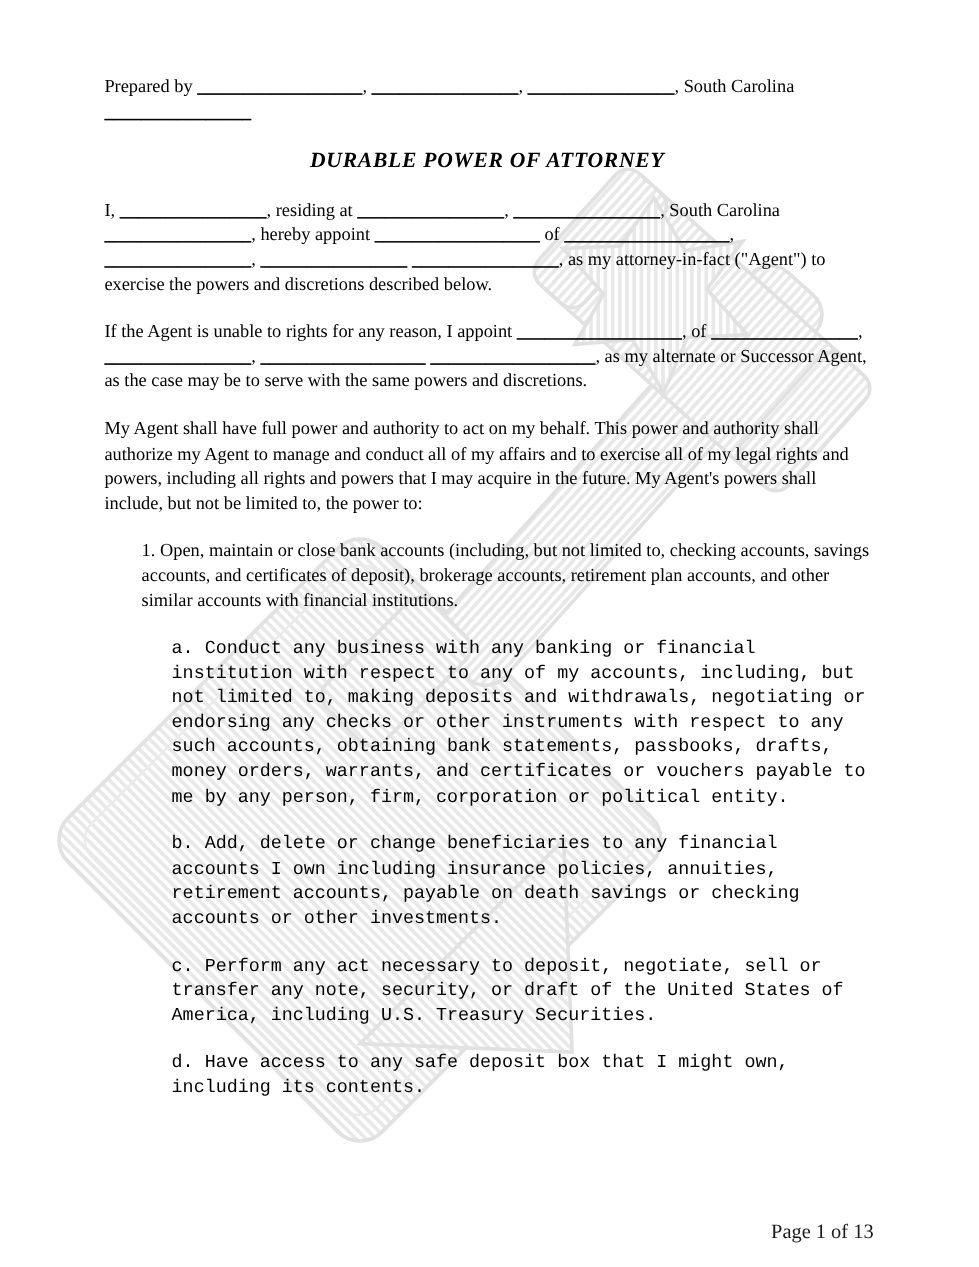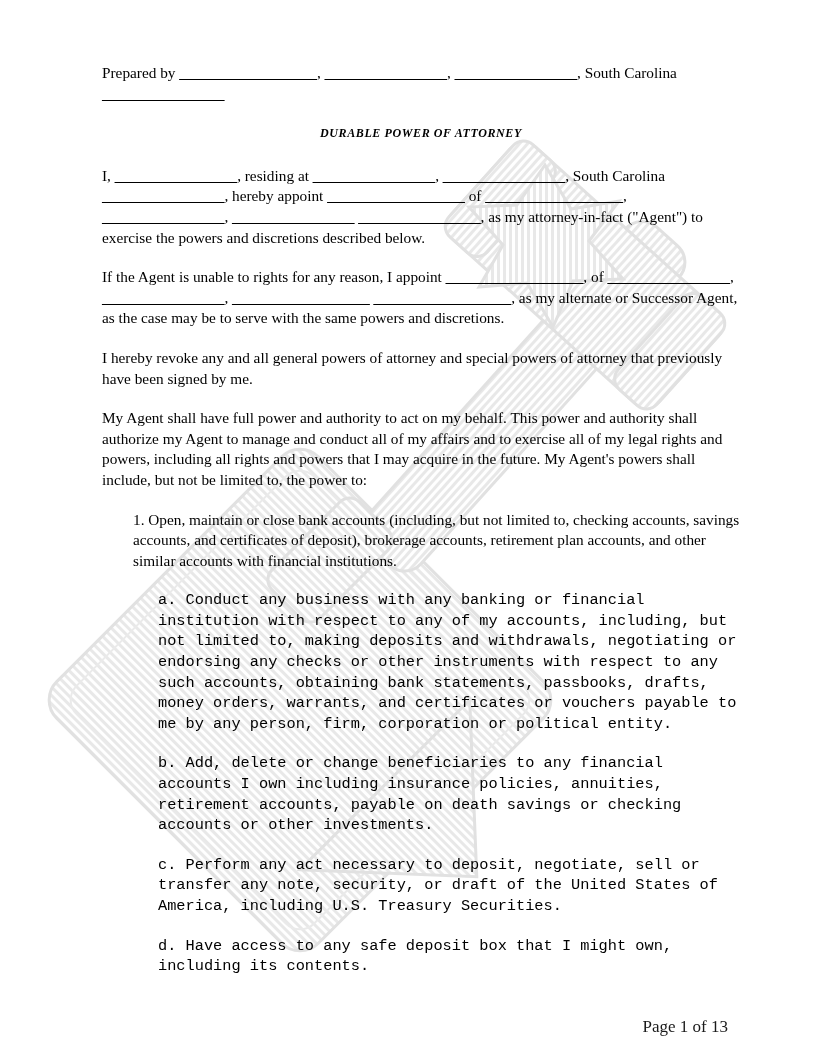--- a/index.html
+++ b/index.html
@@ -28,39 +28,39 @@
     z-index: 1;
     opacity: 0.30;
   }
   .watermark-layer svg {
     display: block;
   }
 
   
   .content {
     position: absolute;
-    left: 102px;
+    left: 87px;
     top: 63px;
     width: 638px;
     z-index: 2;
     font-size: 15.3px;
     line-height: 20.6px;
     text-align: left;
   }
 
   .para {
     margin: 0 0 19px 0;
   }
 
   .doc-title {
     margin: 18px 0 22px 0;
     text-align: center;
     font-weight: bold;
     font-style: italic;
-    font-size: 12px;
+    font-size: 18px;
     letter-spacing: 0.6px;
   }
 
   .list-num {
     margin: 0 0 19px 0;
     padding-left: 31px;
   }
   .list-alpha {
     margin: 0 0 19px 0;
     padding-left: 56px;
@@ -143,21 +143,20 @@
       <span>("Agent") to exercise the powers and discretions described below.</span>
     </p>
 
     <p class="para">
       <span>If the Agent is unable to rights for any reason, I appoint </span><span class="blank">__________________</span><span>, of</span>
       <span class="blank">________________</span><span>, </span><span class="blank">________________</span><span>, </span><span class="blank">__________________</span><span> </span><span class="blank">__________________</span><span>, as</span>
       <span>my alternate or Successor Agent, as the case may be to serve with the same powers and discretions.</span>
     </p>
 
 
-    <p class="para">I hereby revoke any and all general powers of attorney and special powers of attorney that previously have been signed by me.</p>
 
     <p class="para">My Agent shall have full power and authority to act on my behalf. This power and authority shall authorize my Agent to manage and conduct all of my affairs and to exercise all of my legal rights and powers, including all rights and powers that I may acquire in the future. My Agent's powers shall include, but not be limited to, the power to:</p>
 
     <p class="list-num">1. Open, maintain or close bank accounts (including, but not limited to, checking accounts, savings accounts, and certificates of deposit), brokerage accounts, retirement plan accounts, and other similar accounts with financial institutions.</p>
 
     <p class="list-alpha">a. Conduct any business with any banking or financial institution with respect to any of my accounts, including, but not limited to, making deposits and withdrawals, negotiating or endorsing any checks or other instruments with respect to any such accounts, obtaining bank statements, passbooks, drafts, money orders, warrants, and certificates or vouchers payable to me by any person, firm, corporation or political entity.</p>
 
     <p class="list-alpha">b. Add, delete or change beneficiaries to any financial accounts I own including insurance policies, annuities, retirement accounts, payable on death savings or checking accounts or other investments.</p>
 
     <p class="list-alpha">c. Perform any act necessary to deposit, negotiate, sell or transfer any note, security, or draft of the United States of America, including U.S. Treasury Securities.</p>

